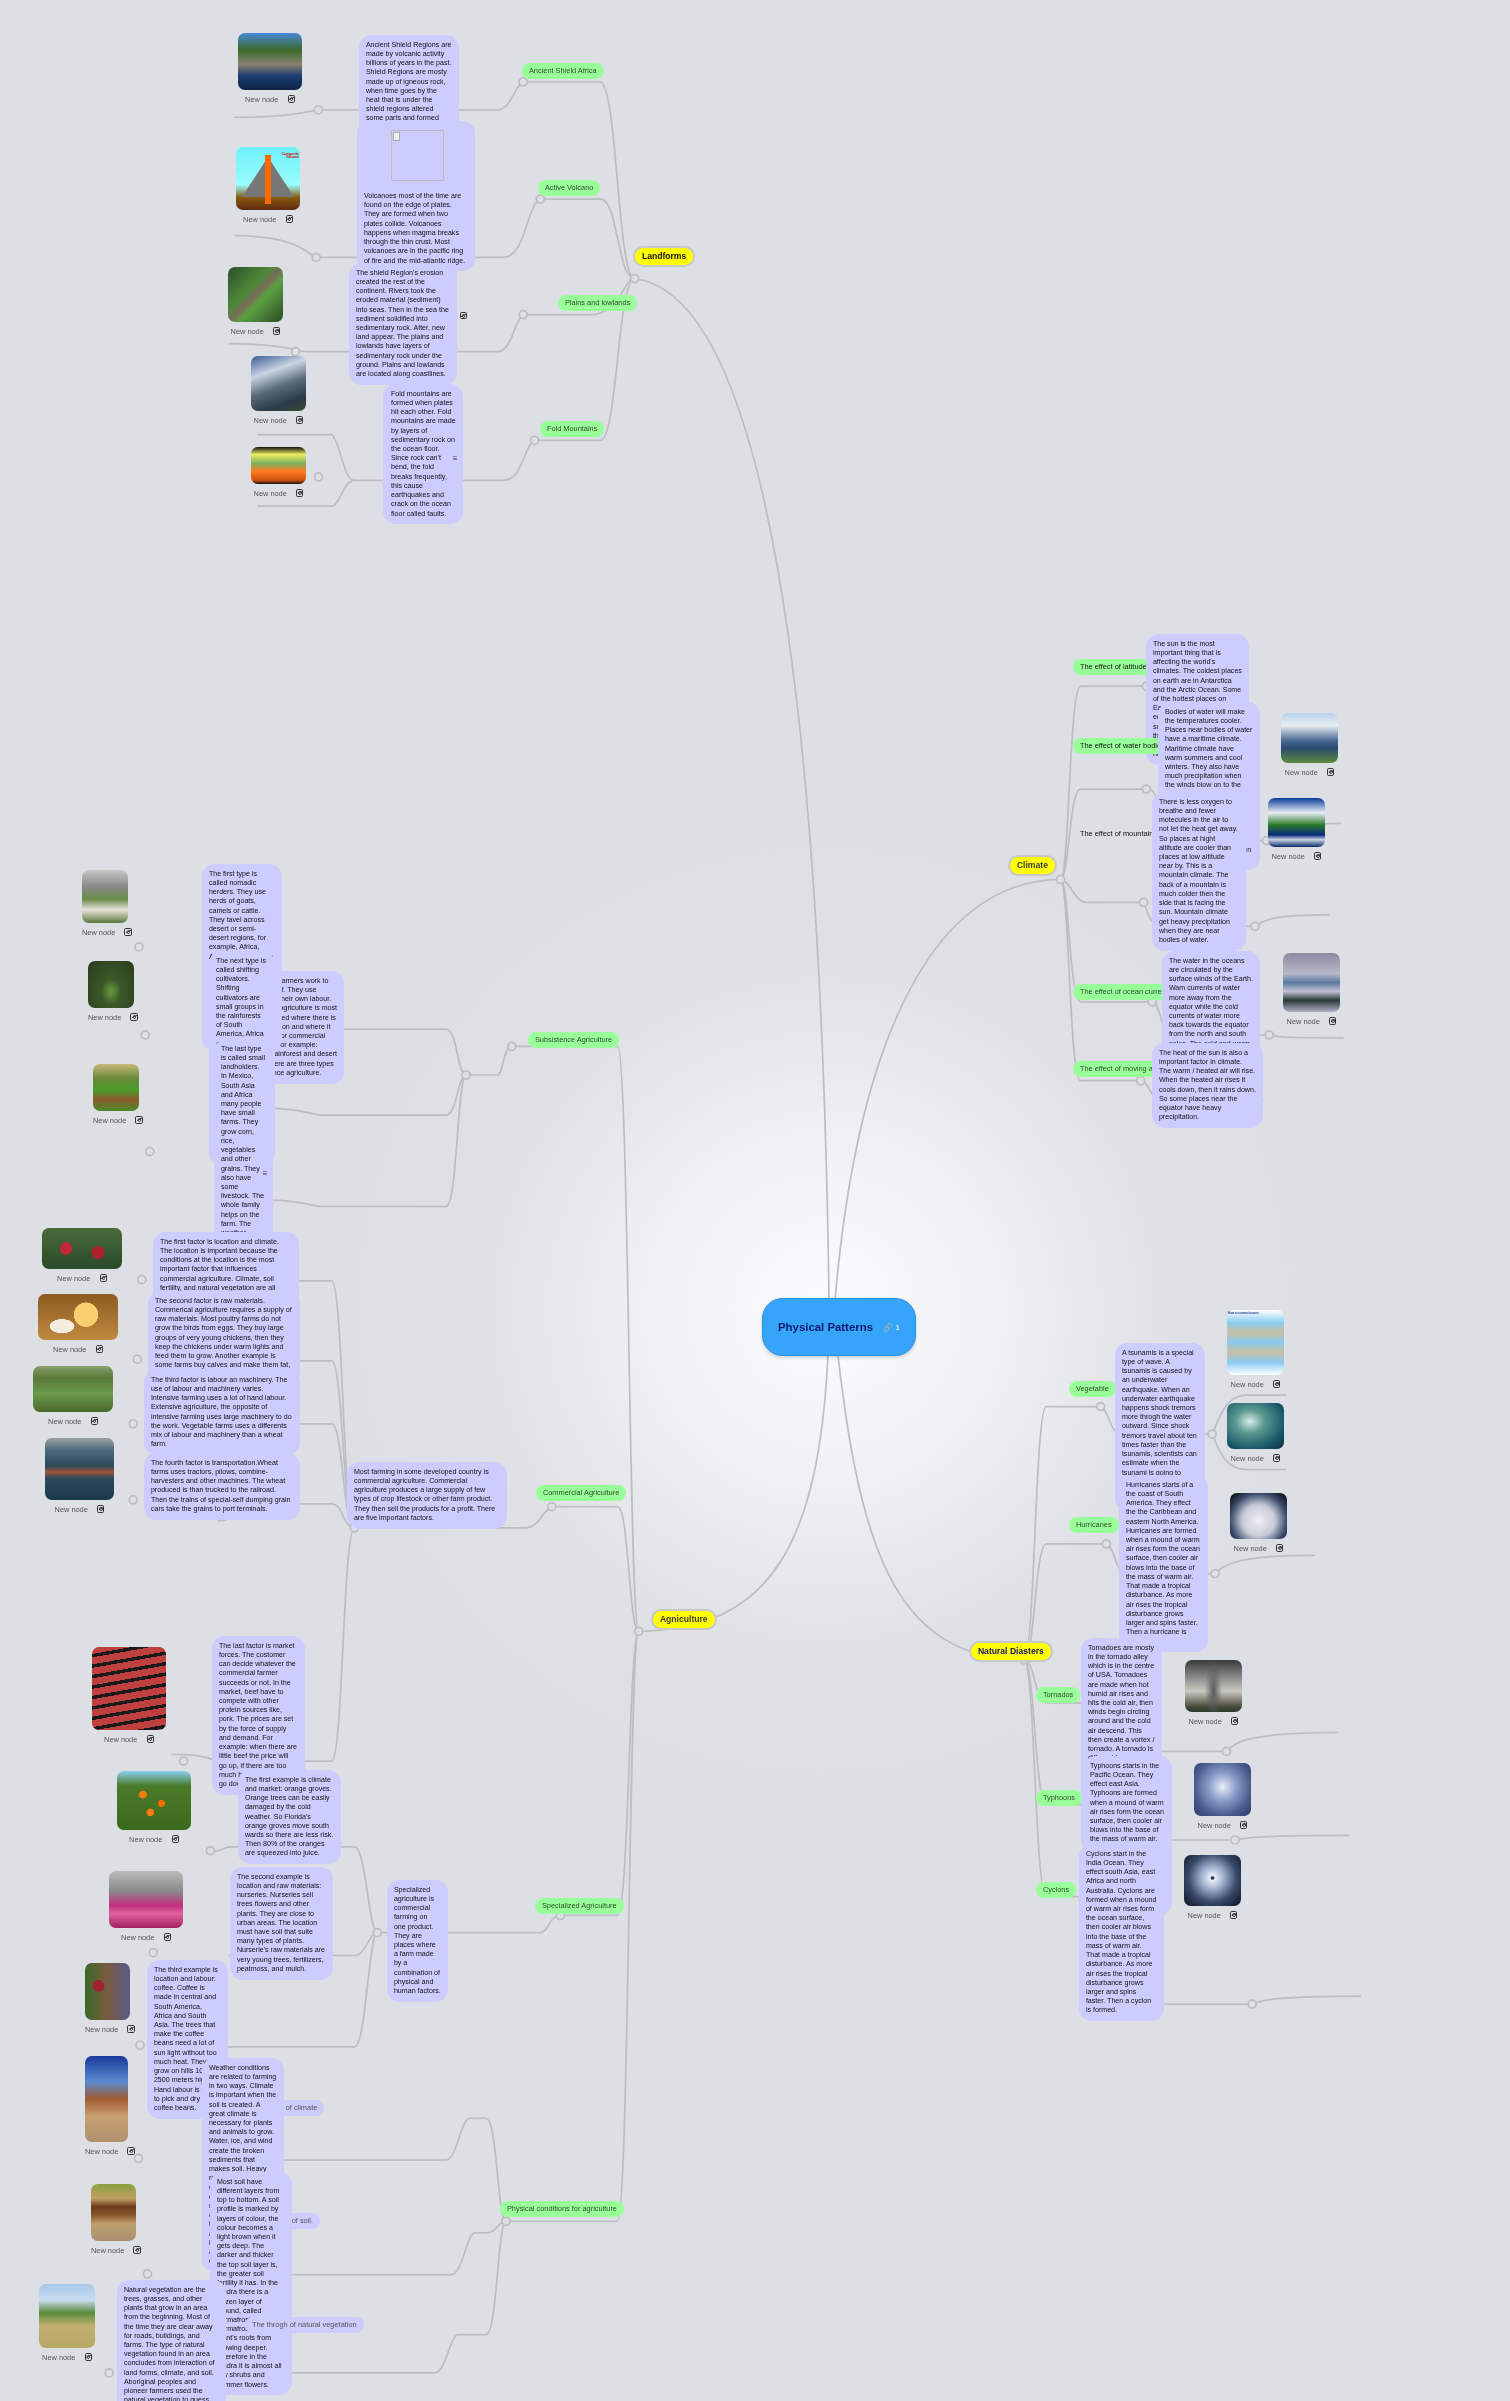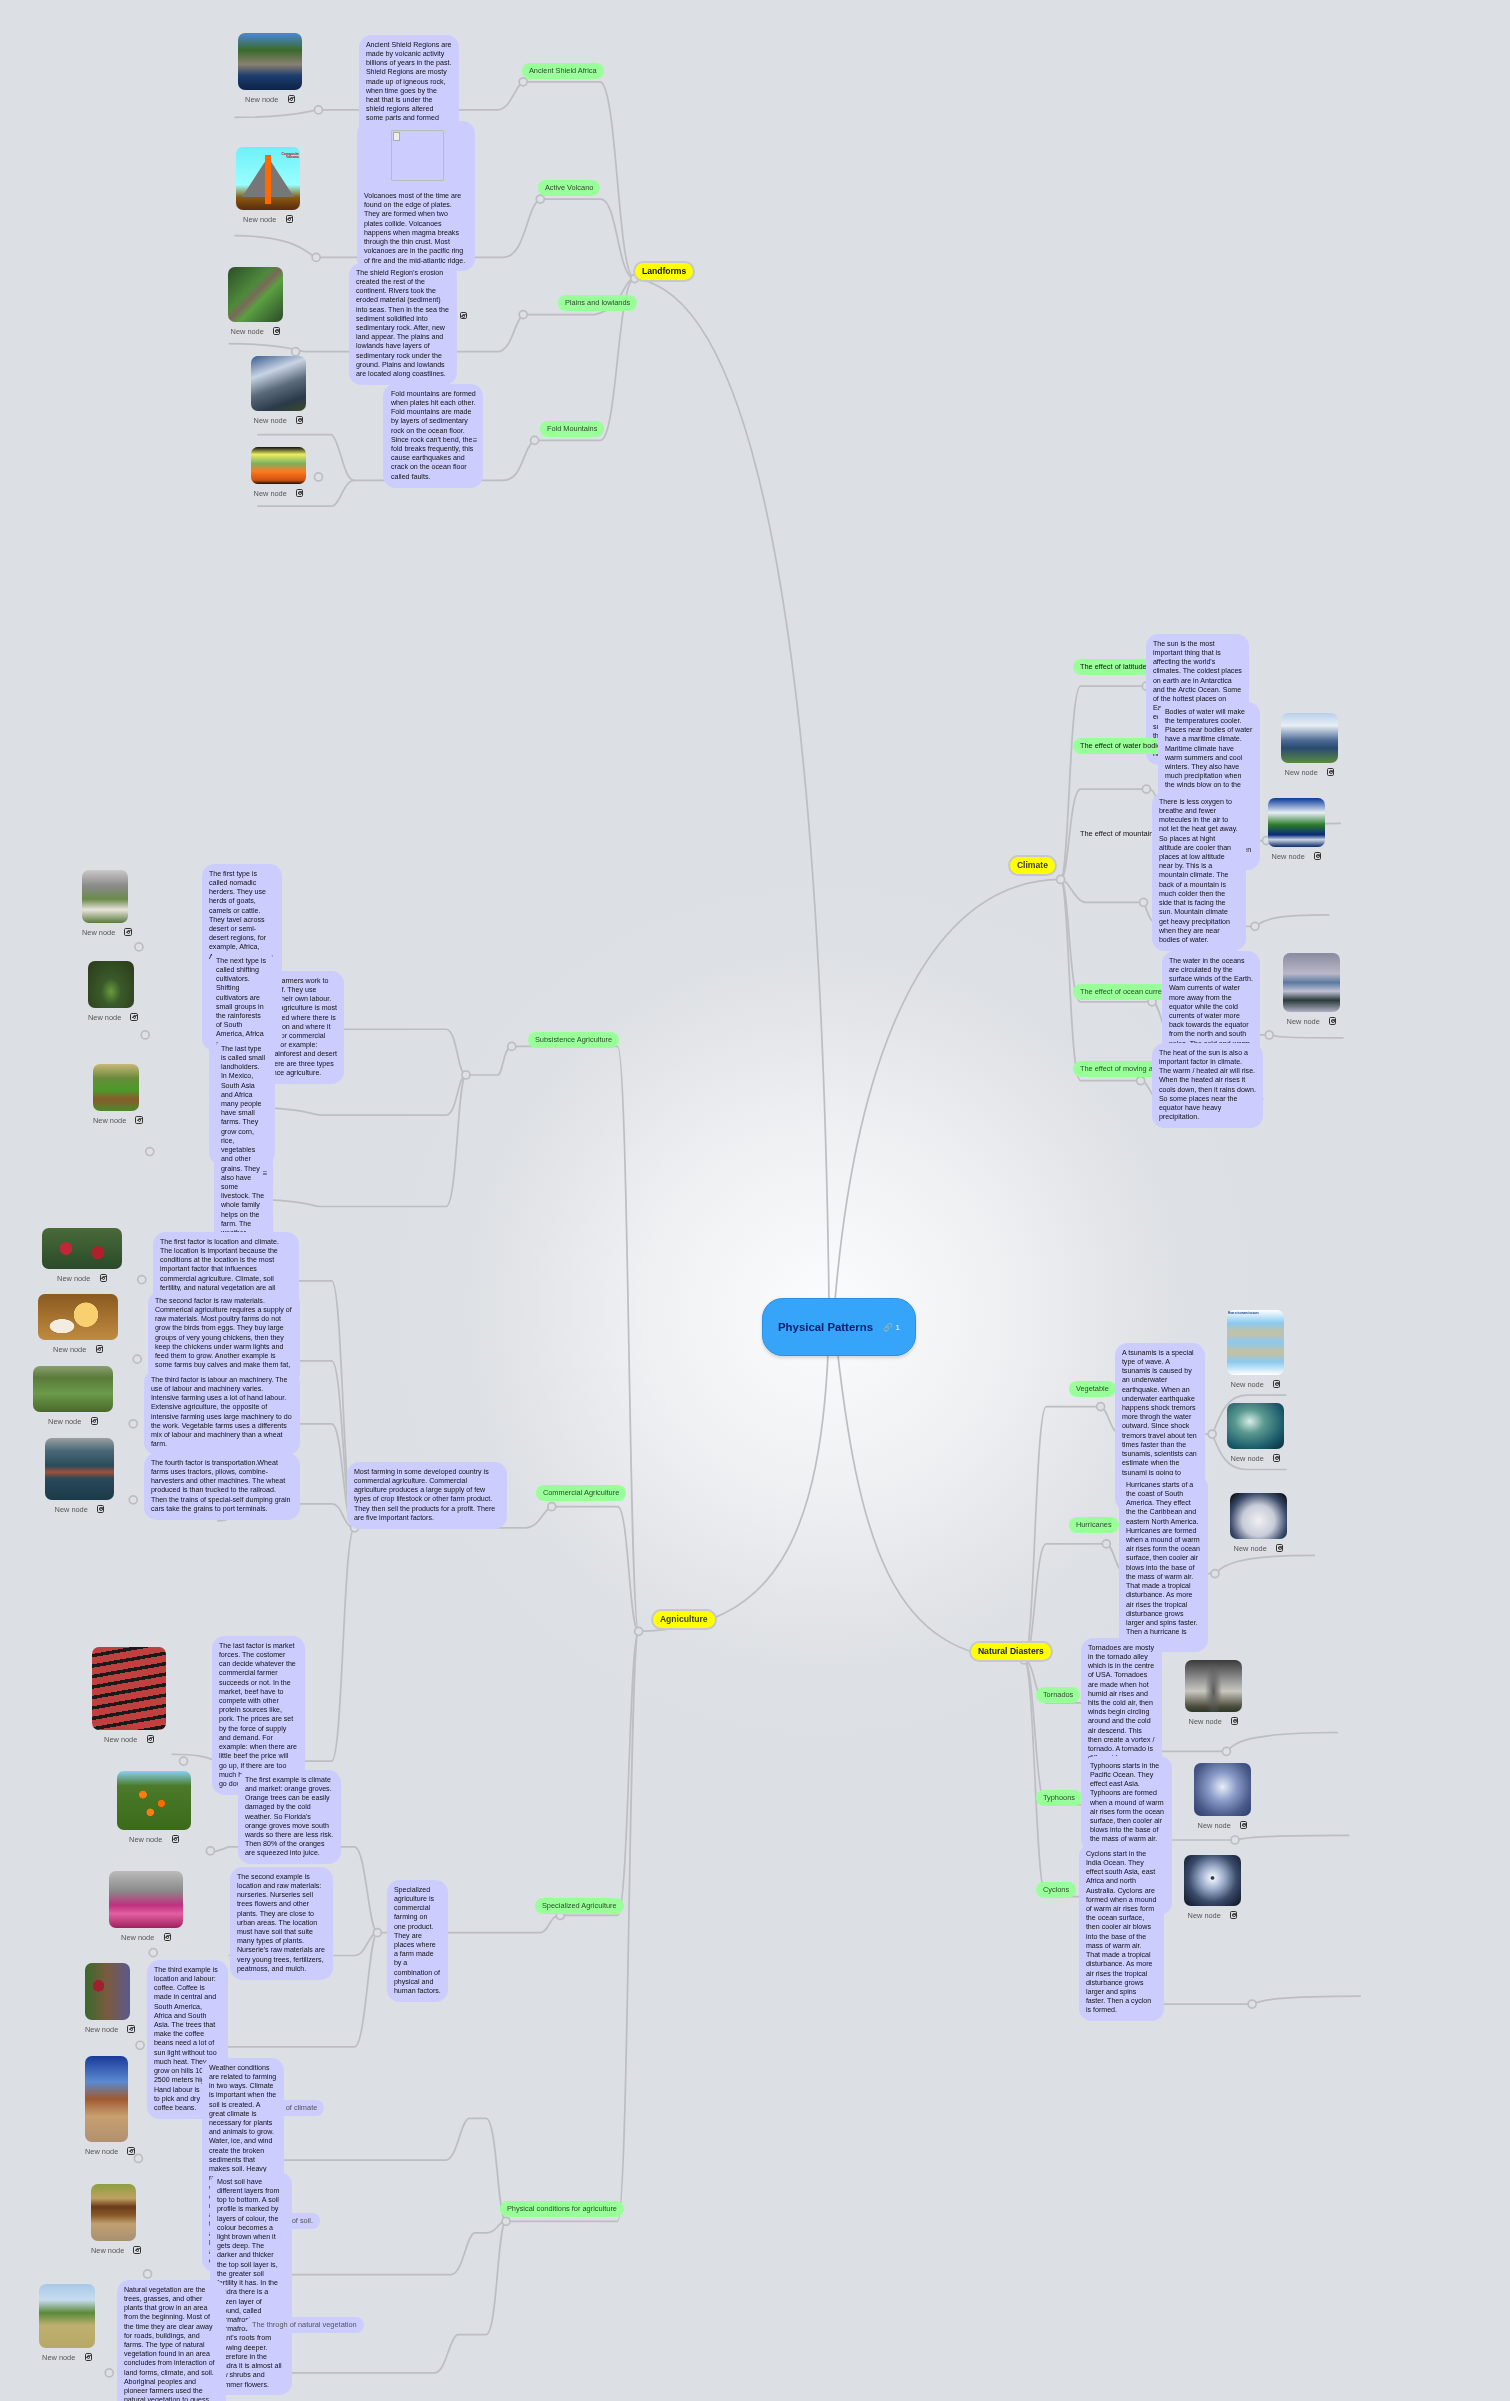--- a/index.html
+++ b/index.html
@@ -148,21 +148,21 @@
     <circle cx="1900" cy="3317" r="7"></circle>
       <circle cx="2190" cy="3505" r="7"></circle>
   </g>
 </svg>
 
 <div class="node root" style="left:762px;top:1298px;">
   <span>Physical Patterns</span>
   <span class="link">🔗 <span>1</span></span>
 </div>
 
-<div class="node main" style="left:633px;top:261px;"><span>Landforms</span></div>
+<div class="node main" style="left:633px;top:246px;"><span>Landforms</span></div>
 <div class="node main grey-text" style="left:1008px;top:855px;"><span>Climate</span></div>
 <div class="node main grey-text" style="left:651px;top:1609px;"><span>Agniculture</span></div>
 <div class="node main blue-text" style="left:969px;top:1641px;"><span>Natural Diasters</span></div>
 
 <div class="node topic" style="left:522px;top:63px;"><span>Ancient Shield Africa</span></div>
 <div class="node desc" style="left:359px;top:35px;width:100px;"><span>Ancient Shield Regions are made by volcanic activity billions of years in the past. Shield Regions are mosty made up of igneous rock, when time goes by the heat that is under the shield regions altered some parts and formed metamorphic rock.</span></div>
 <div class="imgnode" style="left:238px;top:33px;">
   <div class="pic" style="width:64px;height:57px;background:linear-gradient(180deg,#4a88d8 0%,#3a6a2a 30%,#8a8070 55%,#1c3d6e 75%,#0e2347 100%);"></div>
   <div class="cap">
       <span>New node</span>
@@ -192,21 +192,21 @@
 <div class="node desc" style="left:349px;top:263px;width:108px;"><span>The shield Region's erosion created the rest of the continent. Rivers took the eroded material (sediment) into seas. Then in the sea the sediment solidified into sedimentary rock. After, new land appear. The plains and lowlands have layers of sedimentary rock under the ground. Plains and lowlands are located along coastlines.</span></div>
 <div class="imgnode" style="left:228px;top:267px;">
   <div class="pic" style="width:55px;height:55px;background:linear-gradient(135deg,#2c4d2a 0%,#4e8a3a 40%,#7a6a5a 50%,#5aa040 60%,#2a4a28 100%);"></div>
   <div class="cap">
       <span>New node</span>
       <span class="imgicon"></span>
     </div>
 </div>
 
 <div class="node topic" style="left:540px;top:421px;"><span>Fold Mountains</span></div>
-<div class="node desc" style="left:383px;top:384px;width:100px;padding-left:8px;">
+<div class="node desc" style="left:383px;top:384px;width:80px;padding-left:8px;">
   <span>Fold mountains are formed when plates hit each other. Fold mountains are made by layers of sedimentary rock on the ocean floor. Since rock can't bend, the fold breaks frequently, this cause earthquakes and crack on the ocean floor called faults.</span>
   <span class="note-icon">≡</span>
 </div>
 <div class="imgnode" style="left:251px;top:356px;">
   <div class="pic" style="width:55px;height:55px;background:linear-gradient(160deg,#3a5a90 0%,#c8d4e4 30%,#5a6a7a 55%,#2a3a4a 80%,#3a4a2a 100%);"></div>
   <div class="cap">
       <span>New node</span>
       <span class="imgicon"></span>
     </div>
 </div>

